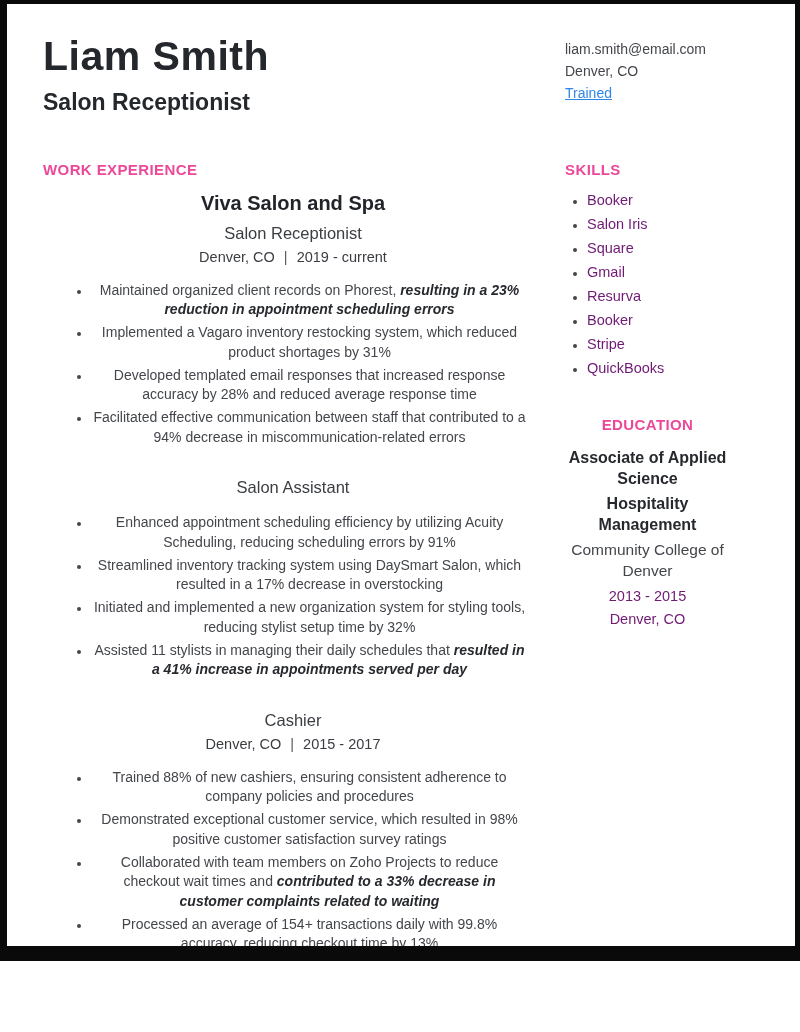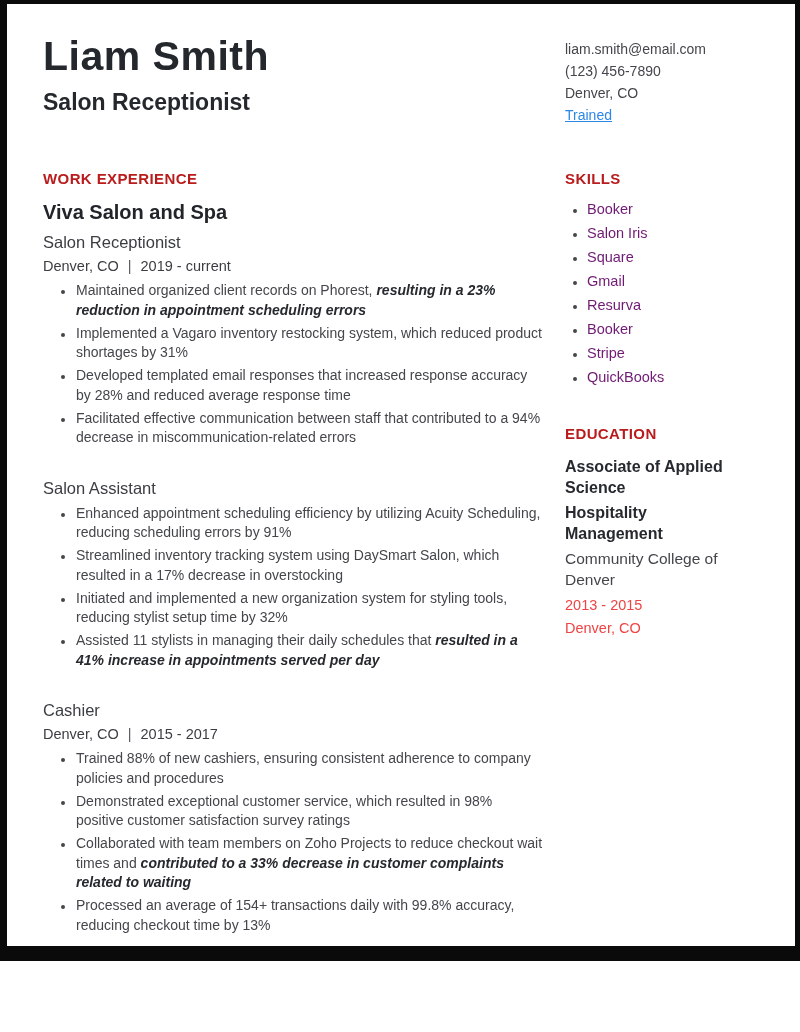--- a/index.html
+++ b/index.html
@@ -27,63 +27,62 @@
     font-size:23px; font-weight:700; color:#24272c; line-height:1.2;
   }
   .contact { font-size:14px; line-height:22px; color:#43464b; padding-top:6px; }
   .contact div { white-space:nowrap; }
   .contact a { color:#2d86e8; text-decoration:underline; cursor:pointer; }
   
   .left-col  { margin-top:44px; }
   .right-col { margin-top:44px; }
   .section-heading {
     font-size:15px; font-weight:800; letter-spacing:0.4px;
-    color:#b91c1c; margin:0 0 14px 0;
+    color:#ec4899; margin:0 0 14px 0;
   }
   
-  .job { margin-bottom:31px; }
+  .job { margin-bottom:31px;text-align:center; }
   .job:last-child { margin-bottom:0; }
   .company { font-size:20px; font-weight:700; color:#212429; margin:0 0 9px 0; }
   .position { font-size:16.5px; color:#3a3d42; margin:0 0 6px 0; }
   .job-meta { font-size:14.5px; color:#3a3d42; margin:0 0 7px 0; }
   .meta-sep { margin:0 9px; color:#55585c; }
-  ul.bullets { margin:0; padding:0 0 0 32px; list-style:disc; }
+  ul.bullets { margin:16px; padding:0 0 0 32px; list-style:disc; }
   ul.bullets li {
     font-size:14px; line-height:19.5px; color:#43464b;
     margin-bottom:3.5px; padding-left:1px;
   }
   ul.bullets li::marker { color:#43464b; font-size:12px; }
   .bi { font-weight:700; font-style:italic; color:#26292e; }
   
   ul.skills { margin:4px 0 0 0; padding:0 0 0 22px; list-style:disc; }
   ul.skills li { font-size:14.5px; color:#701a75; margin-bottom:8px; }
   ul.skills li::marker { color:#43464b; font-size:12px; }
   
-  .edu-section { margin-top:40px; }
+  .edu-section { margin-top:40px;text-align:center; }
   .edu-degree, .edu-program {
     font-size:16px; font-weight:700; color:#26292e;
     line-height:21px; margin:0 0 4px 0;
   }
   .edu-school { font-size:15.5px; color:#43464b; line-height:21px; margin:3px 0 7px 0; }
-  .edu-dates, .edu-location { font-size:14.5px; color:#ef4444; line-height:16px; margin:0 0 7px 0; }
+  .edu-dates, .edu-location { font-size:14.5px; color:#701a75; line-height:16px; margin:0 0 7px 0; }
 </style>
 </head>
 <body>
 
 <div class="page">
   <div class="content">
 
     <div>
       <div class="name">Liam Smith</div>
       <div class="job-title-header">Salon Receptionist</div>
     </div>
 
     <div class="contact">
       <div>liam.smith@email.com</div>
-      <div>(123) 456-7890</div>
       <div>Denver, CO</div>
       <div><a>Trained</a></div>
     </div>
 
     <div class="left-col">
       <div class="section-heading">WORK EXPERIENCE</div>
 
       <div class="job">
         <div class="company">Viva Salon and Spa</div>
         <div class="position">Salon Receptionist</div>

